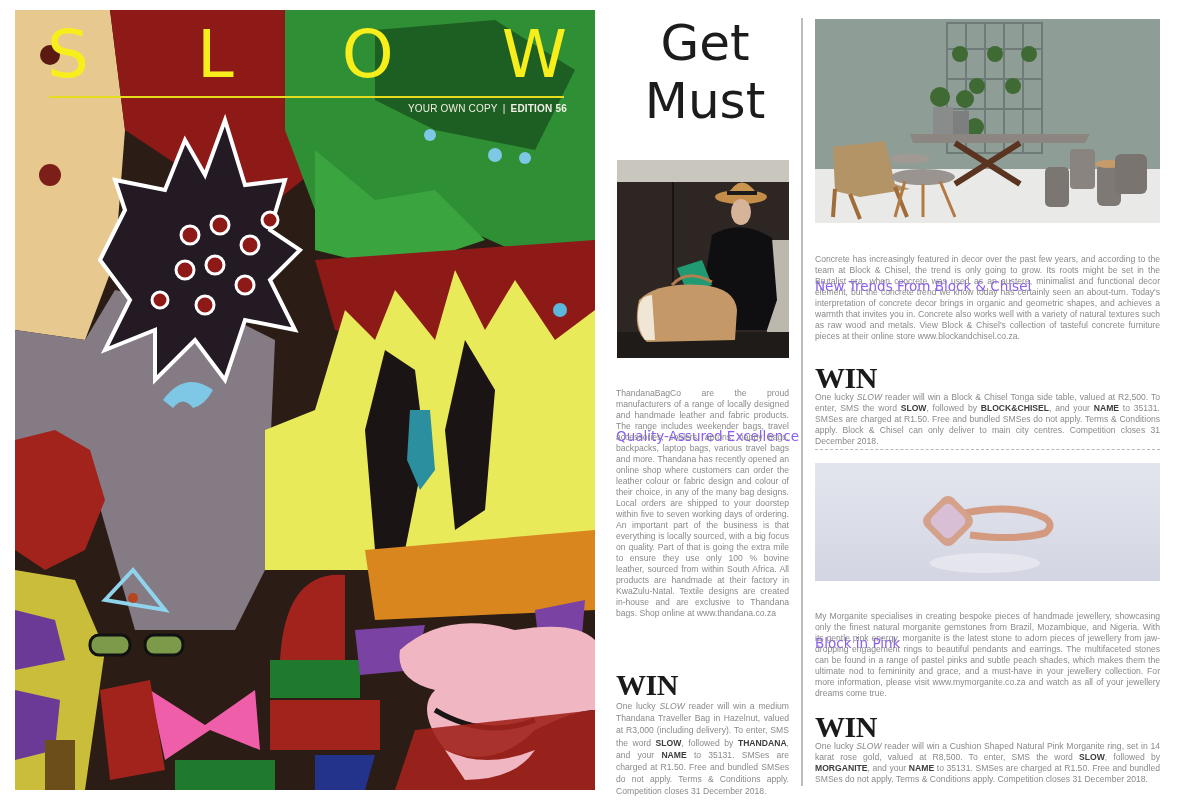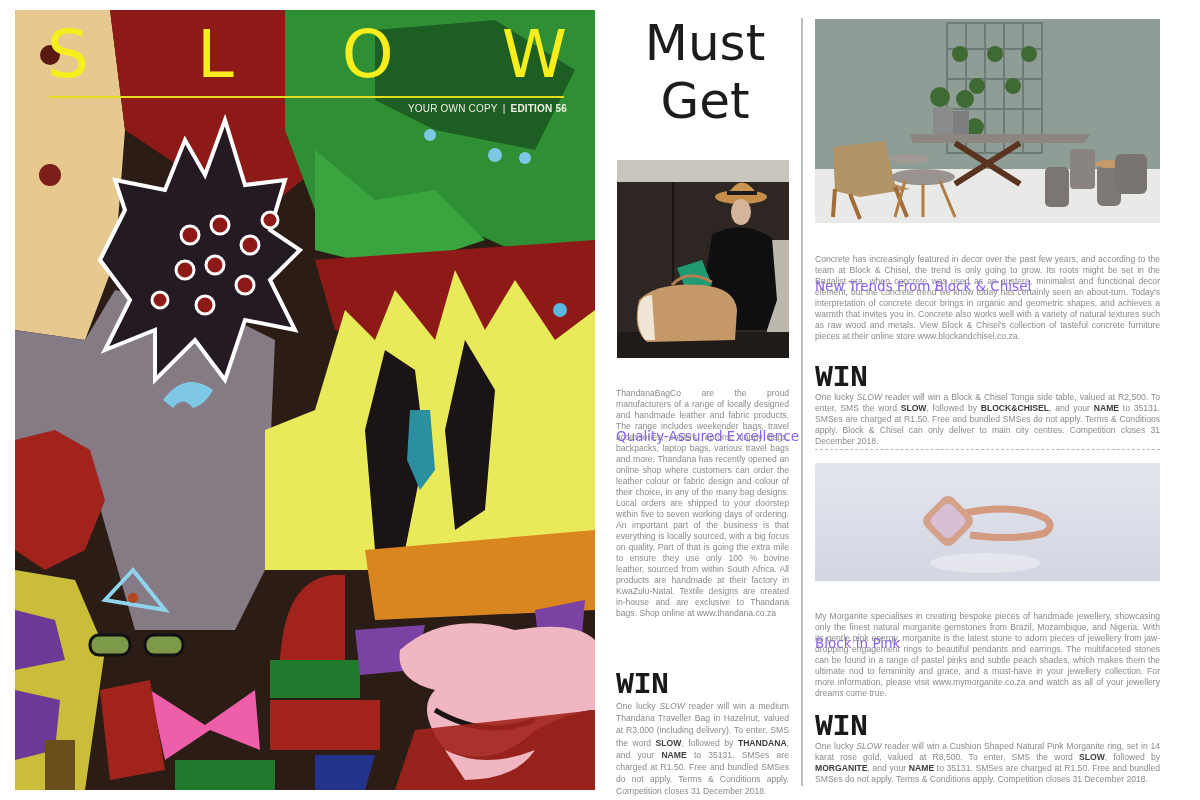--- a/index.html
+++ b/index.html
@@ -22,21 +22,21 @@
 
   .must-get { position: absolute; left: 625px; top: 14px; width: 160px; text-align: center; font-family: "DejaVu Sans", sans-serif; font-size: 50px; line-height: 58px; color: #1c1c1c; font-weight: 400; }
 
   .photo { position: absolute; overflow: hidden; }
   .photo svg { width: 100%; height: 100%; display: block; }
 
   .article-title { position: absolute; font-family: "DejaVu Sans", sans-serif; font-size: 13.5px; color: #8b5cf6; font-weight: 400; white-space: nowrap; margin-top: 44px; }
   .body-text { position: absolute; font-size: 8.6px; line-height: 11px; color: #8a8a8a; text-align: justify; }
   .body-text b { color: #3c3c3c; font-weight: 700; }
   .body-text i { font-style: italic; }
-  .win { position: absolute; font-family: Liberation Mono, monospace; font-weight: 700; font-size: 30px; line-height: 30px; color: #1a1a1a; letter-spacing: -0.5px; text-align: right; }
+  .win { position: absolute; font-family: Liberation Serif, serif; font-weight: 700; font-size: 30px; line-height: 30px; color: #1a1a1a; letter-spacing: -0.5px; text-align: right; }
   .hr { position: absolute; left: 815px; width: 345px; height: 1px; border-top: 1px dashed #b8b8b8; }
 </style>
 </head>
 <body>
 
 <div class="cover">
   <svg class="paint" viewBox="0 0 580 780" preserveAspectRatio="none">
     <rect width="580" height="780" fill="#2b1c16"></rect>
 
     <path d="M0 0 L95 0 L110 120 L100 250 L70 330 L0 320 Z" fill="#e7c98f"></path>
@@ -120,22 +120,22 @@
       <span>W</span>
     </div>
     <div class="masthead-rule"></div>
     <div class="masthead-sub">
       <span>YOUR OWN COPY</span><span class="sep">|</span><b>EDITION 56</b>
     </div>
   </div>
 </div>
 
 <div class="must-get">
+  <div>Get</div>
   <div>Must</div>
-  <div>Get</div>
 </div>
 
 <div class="col-divider"></div>
 
 <div class="photo" style="left:617px; top:160px; width:172px; height:198px;">
   <svg viewBox="0 0 172 198" preserveAspectRatio="none">
     <rect width="172" height="198" fill="#c9c6bd"></rect>
     <rect y="22" width="172" height="176" fill="#2d2622"></rect>
     <rect x="55" y="22" width="2" height="150" fill="#1a1512"></rect>
     <rect x="150" y="80" width="22" height="118" fill="#bdb8ae"></rect>

